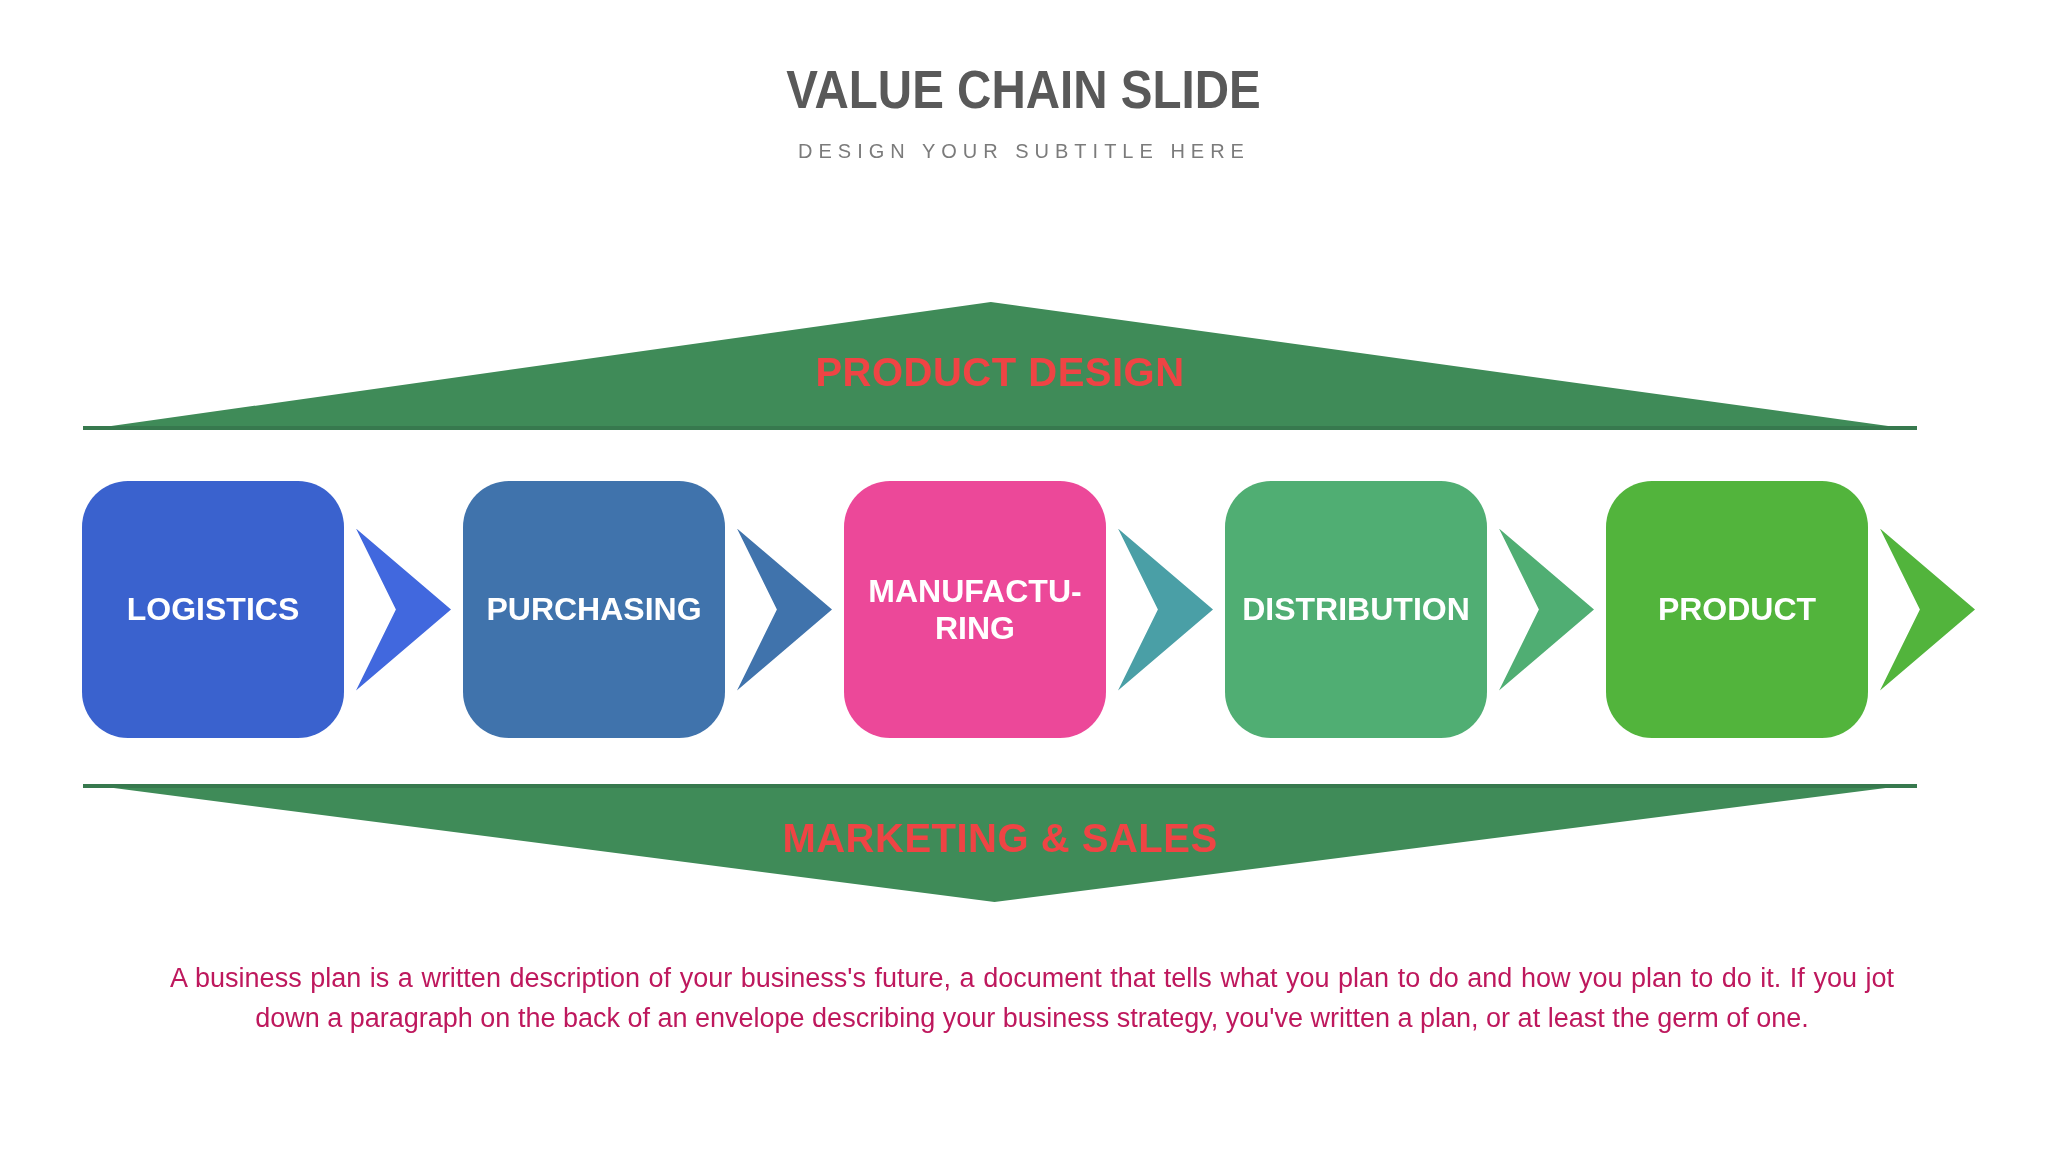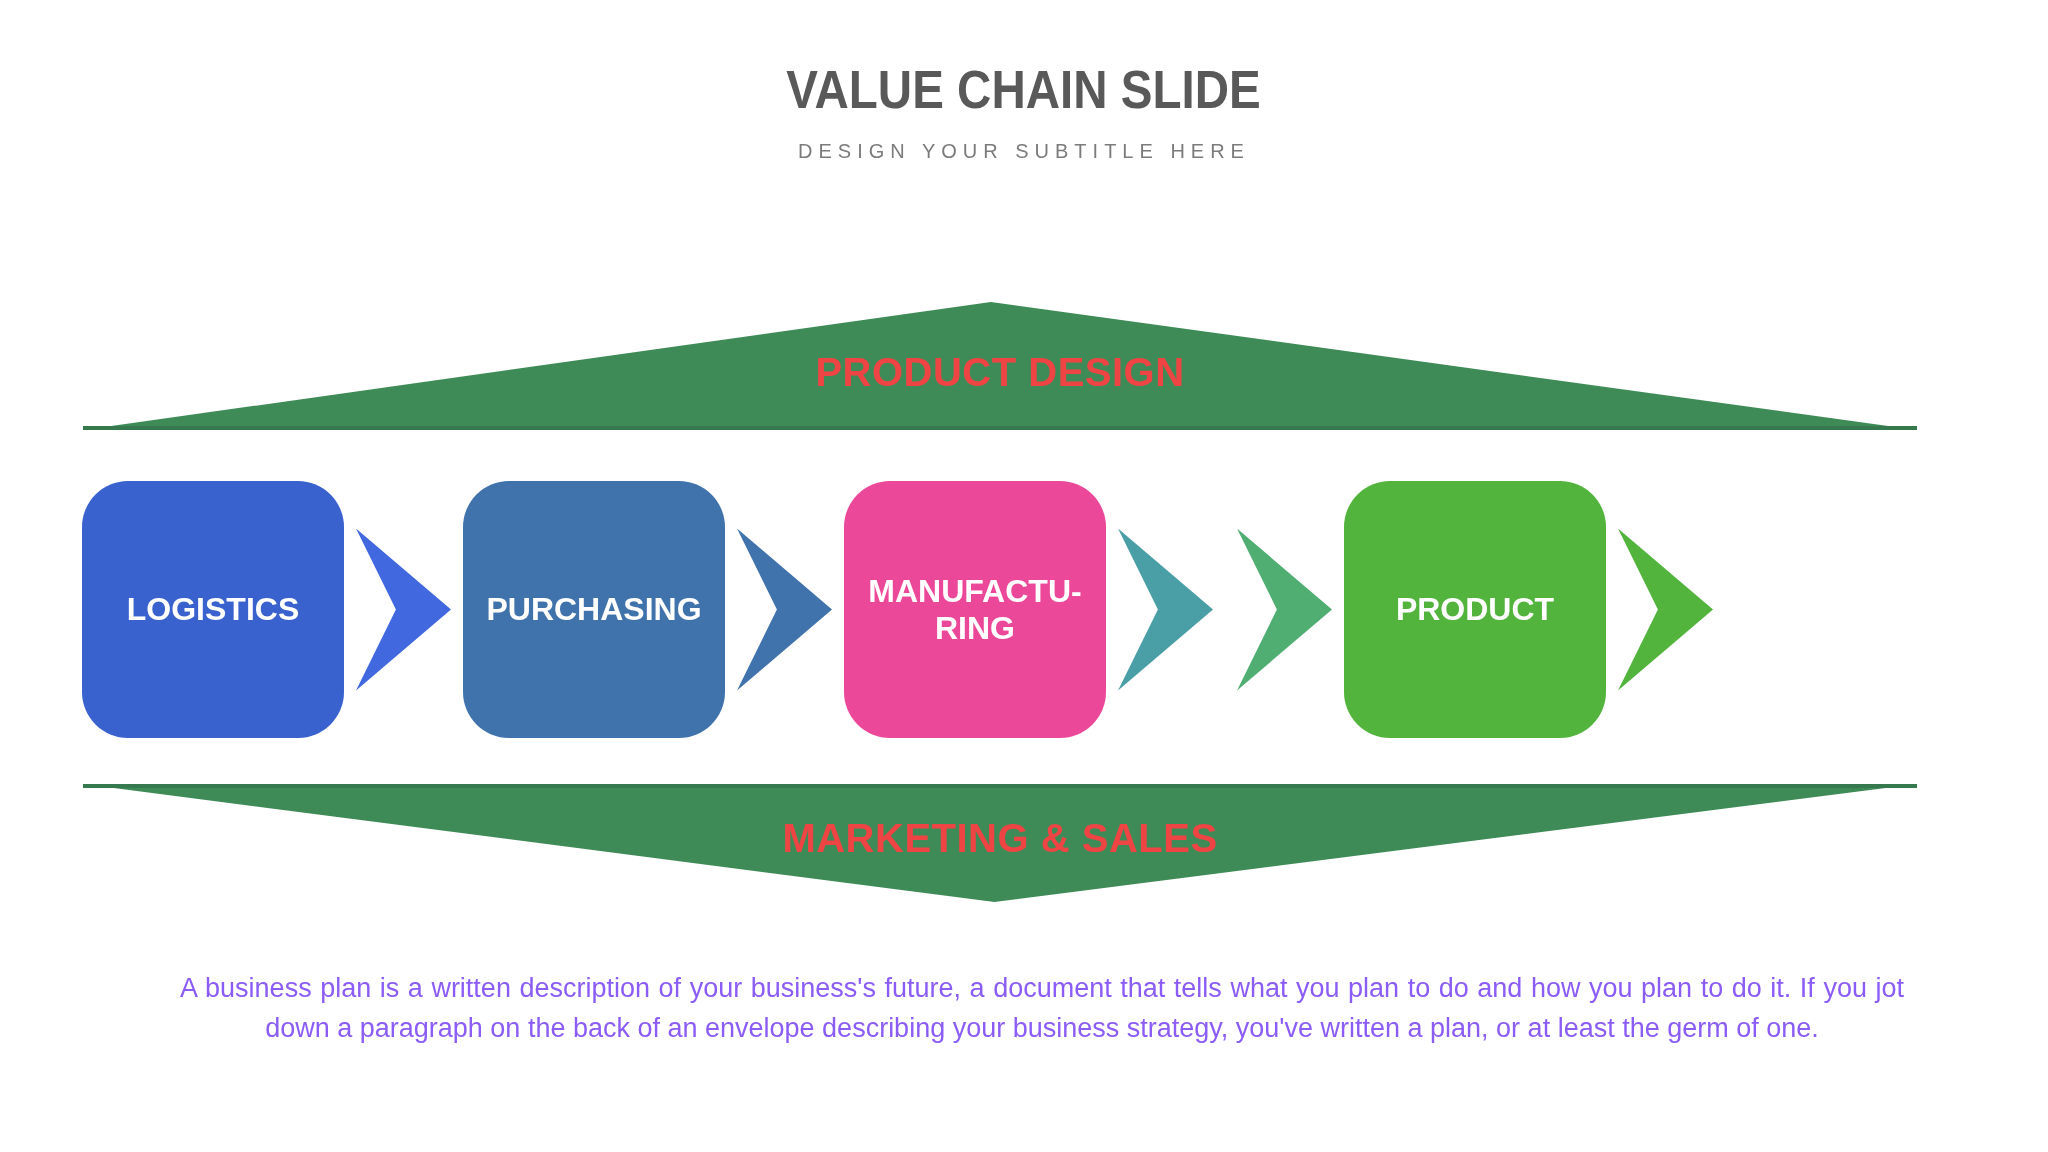--- a/index.html
+++ b/index.html
@@ -92,24 +92,24 @@
     clip-path: polygon(0% 0%, 100% 50%, 0% 100%, 42% 50%);
   }
 
   
   .description {
     position: absolute;
     top: 950px; left: 162px;
     width: 1724px;
     font-size: 27px;
     line-height: 40px;
-    color: #8b5cf6;
+    color: #be185d;
     text-align: justify;
     text-align-last: center;
-    margin: 18px;
+    margin: 8px;
   }
 </style>
 </head>
 <body>
 
 <div class="slide">
 
   <div class="title">
     <span class="condensed">VALUE CHAIN SLIDE</span>
   </div>
@@ -124,20 +124,21 @@
   <div class="chain-row">
     <div class="stage-box" style="background: rgb(58, 98, 206); text-align: right;">LOGISTICS</div>
     <div class="chevron" style="background: rgb(65, 104, 222);"></div>
 
     <div class="stage-box" style="background: rgb(64, 115, 172);">PURCHASING</div>
     <div class="chevron" style="background: rgb(64, 115, 172);"></div>
 
     <div class="stage-box" style="background: #ec4899;">MANUFACTU-RING</div>
     <div class="chevron" style="background: rgb(74, 159, 166);"></div>
 
+    <div class="stage-box" style="background: rgb(80, 174, 115);">DISTRIBUTION</div>
     <div class="chevron" style="background: rgb(80, 174, 115);"></div>
 
     <div class="stage-box" style="background: rgb(82, 180, 60);">PRODUCT</div>
     <div class="chevron" style="background: rgb(82, 180, 60);"></div>
   </div>
 
   <div class="banner banner-bottom">
     <div class="banner-shape" style="background: rgb(63, 139, 88);"></div>
     <div class="banner-edge" style="background: rgb(55, 121, 78);"></div>
     <div class="banner-label">MARKETING &amp; SALES</div>

